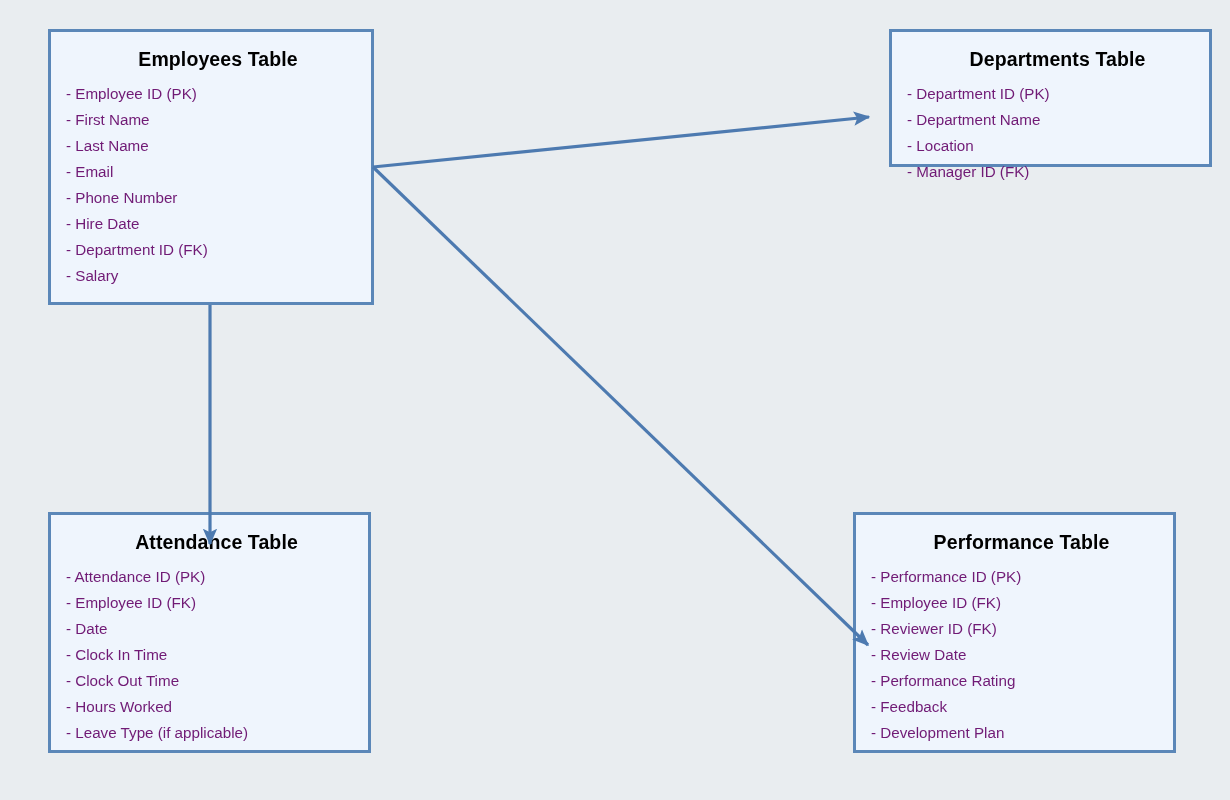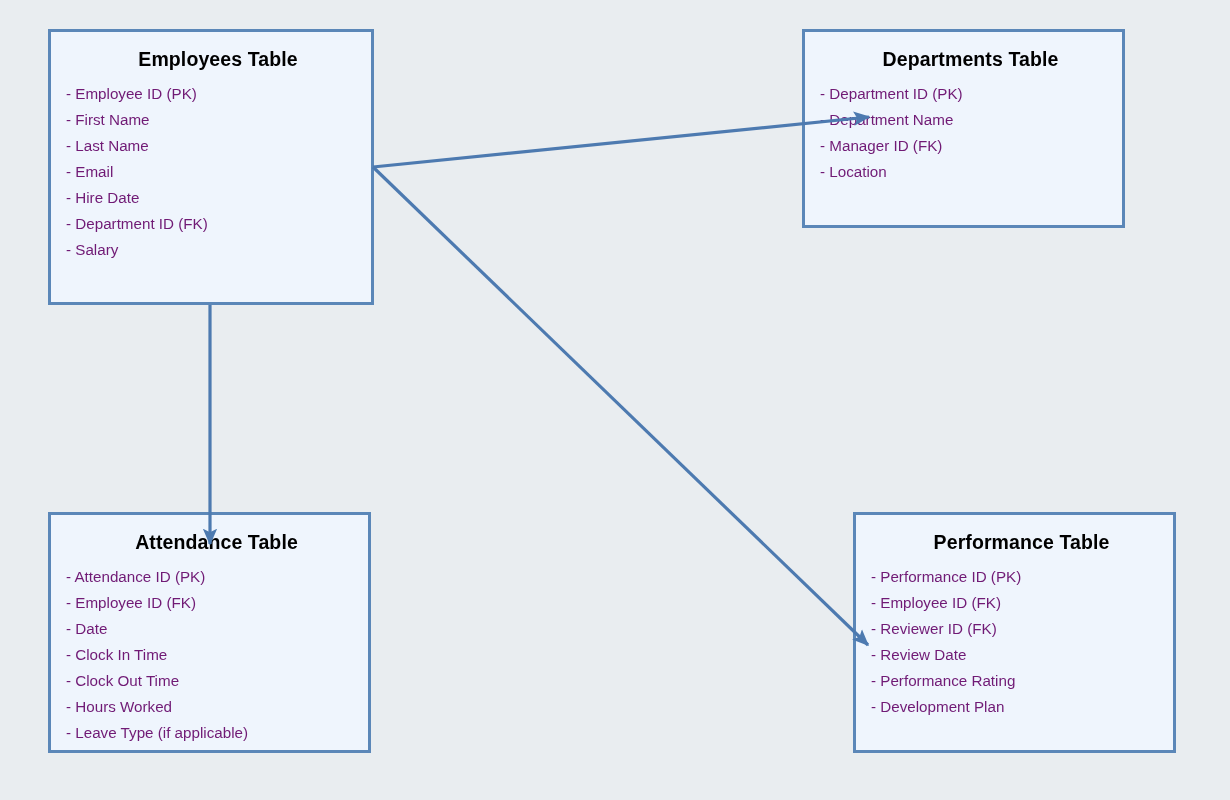--- a/index.html
+++ b/index.html
@@ -50,21 +50,21 @@
     padding: 0 10px 0 15px;
   }
   .field-item {
     font-size: 15.2px;
     color: #701a75;
     line-height: 26px;
     white-space: nowrap;
   }
   
   #box-employees   { left: 48px;  top: 29px;  width: 326px; height: 276px; }
-  #box-departments { left: 802px; top: 29px;  width: 323px; height: 199px; }
+  #box-departments { left: 889px; top: 29px;  width: 323px; height: 138px; }
   #box-attendance  { left: 48px;  top: 512px; width: 323px; height: 241px; }
   #box-performance { left: 853px; top: 512px; width: 323px; height: 241px; }
 </style>
 </head>
 <body>
 
 <div id="canvas">
 
   <svg id="connectors" viewBox="0 0 1230 800" width="1230" height="800">
     <defs>
@@ -86,33 +86,34 @@
     </g>
   </svg>
 
   <div class="entity-box" id="box-employees">
     <div class="entity-title">Employees Table</div>
     <ul class="field-list">
       <li class="field-item">- Employee ID (PK)</li>
       <li class="field-item">- First Name</li>
       <li class="field-item">- Last Name</li>
       <li class="field-item">- Email</li>
+      <li class="field-item">- Phone Number</li>
       <li class="field-item">- Hire Date</li>
       <li class="field-item">- Department ID (FK)</li>
       <li class="field-item">- Salary</li>
     </ul>
   </div>
 
   <div class="entity-box" id="box-departments">
     <div class="entity-title">Departments Table</div>
     <ul class="field-list">
       <li class="field-item">- Department ID (PK)</li>
       <li class="field-item">- Department Name</li>
+      <li class="field-item">- Location</li>
       <li class="field-item">- Manager ID (FK)</li>
-      <li class="field-item">- Location</li>
     </ul>
   </div>
 
   <div class="entity-box" id="box-attendance">
     <div class="entity-title">Attendance Table</div>
     <ul class="field-list">
       <li class="field-item">- Attendance ID (PK)</li>
       <li class="field-item">- Employee ID (FK)</li>
       <li class="field-item">- Date</li>
       <li class="field-item">- Clock In Time</li>
@@ -123,17 +124,18 @@
   </div>
 
   <div class="entity-box" id="box-performance">
     <div class="entity-title">Performance Table</div>
     <ul class="field-list">
       <li class="field-item">- Performance ID (PK)</li>
       <li class="field-item">- Employee ID (FK)</li>
       <li class="field-item">- Reviewer ID (FK)</li>
       <li class="field-item">- Review Date</li>
       <li class="field-item">- Performance Rating</li>
+      <li class="field-item">- Feedback</li>
       <li class="field-item">- Development Plan</li>
     </ul>
   </div>
 
 </div>
 
 </body></html>

